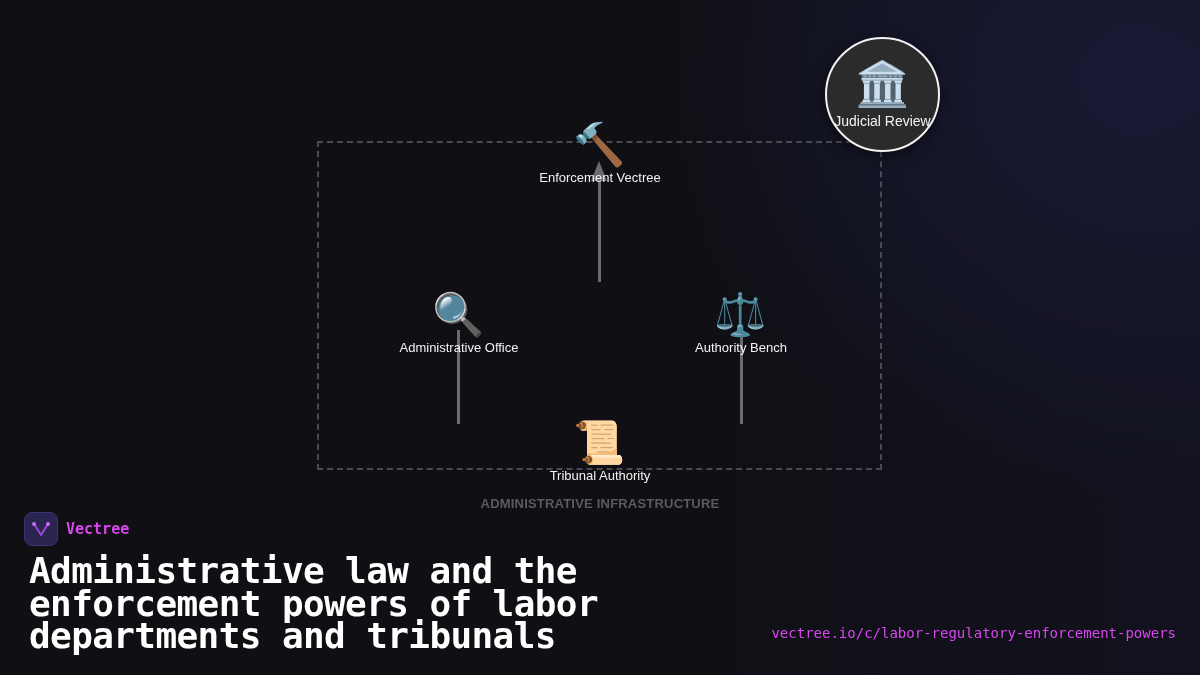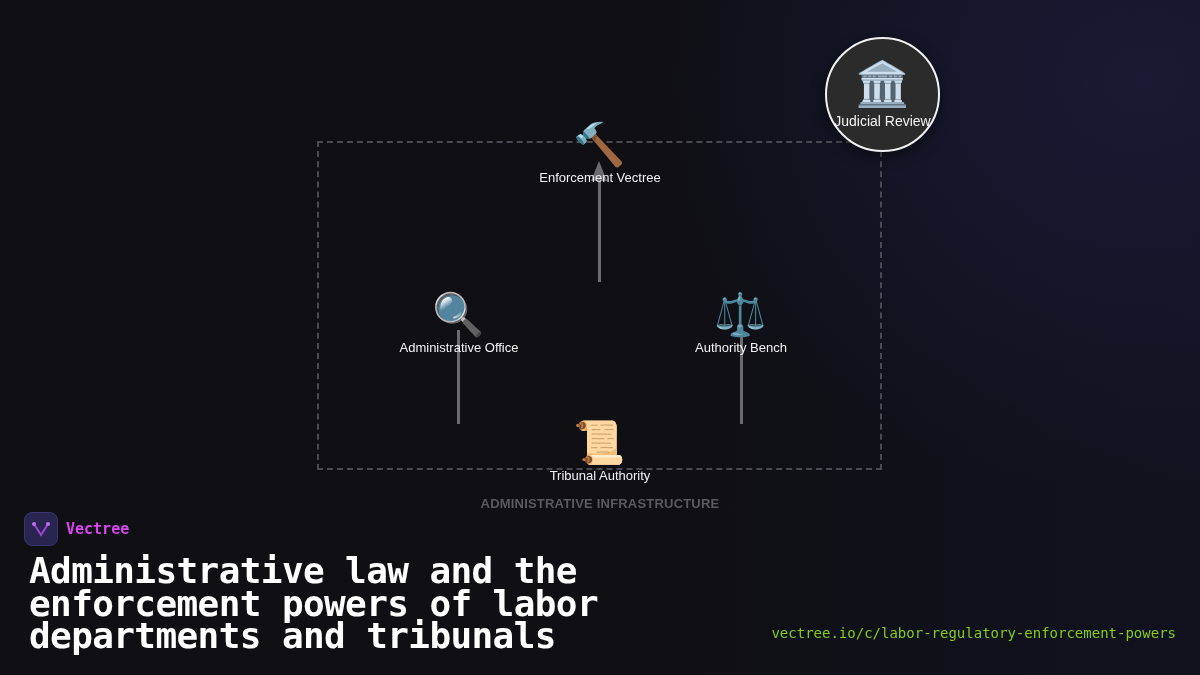--- a/index.html
+++ b/index.html
@@ -57,21 +57,21 @@
       margin-left: 8px; color: #d946ef; font-family: "DejaVu Sans Mono", monospace;
       font-size: 15px; font-weight: bold;
     }
     .title {
       position: absolute; left: 24px; top: 550px; width: 720px; margin: 5px;
       color: #ffffff; font-family: "DejaVu Sans Mono", monospace; font-weight: bold;
       font-size: 36px; line-height: 32.5px; letter-spacing: -0.6px;
     }
     .url {
       position: absolute; right: 24px; top: 625px;
-      color: #84cc16; font-family: "DejaVu Sans Mono", monospace; font-size: 14px; text-align: right;
+      color: #d946ef; font-family: "DejaVu Sans Mono", monospace; font-size: 14px; text-align: right;
     }
   </style>
 </head>
 <body>
 
 <div class="bg-glow"></div>
 <div class="bg-glow2"></div>
 
 <div class="frame"></div>
 

